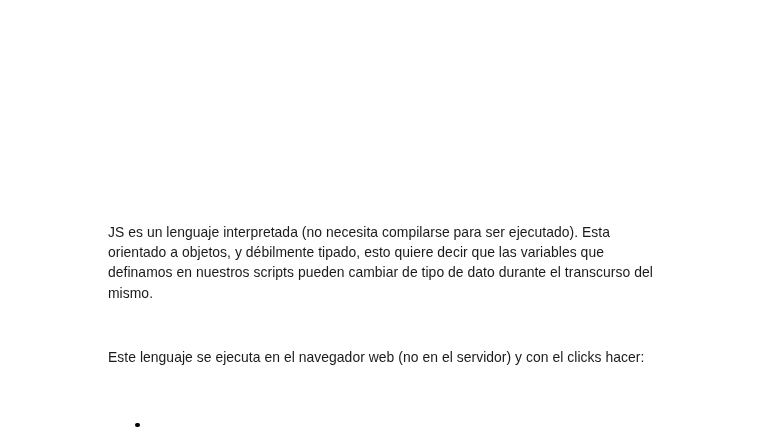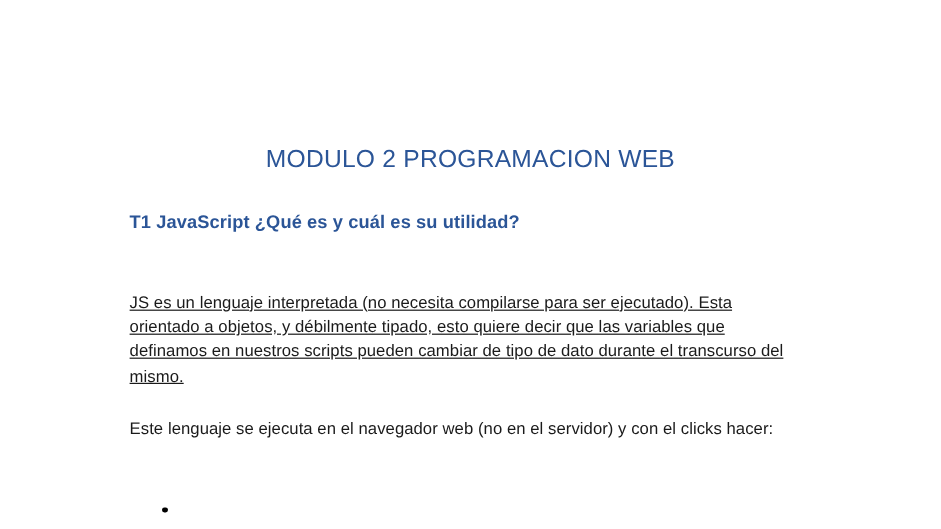--- a/index.html
+++ b/index.html
@@ -53,21 +53,21 @@
     position: absolute;
     left: 108px;
     width: 556px;
     color: #1a1a1a;
     font-size: 13.9px;
     font-weight: 400;
     line-height: 20.2px;
     letter-spacing: 0.05px;
   }
 
-  .para-one { top: 228px; text-decoration: underline; }
+  .para-one { top: 208px; }
   .para-two { top: 333px; }
 
   .bullet-list {
     position: absolute;
     top: 414px;
     left: 108px;
     width: 560px;
     margin: 0;
     padding: 0;
     list-style: none;
@@ -89,23 +89,21 @@
     height: 4.6px;
     background: #000000;
     border-radius: 50%;
   }
 </style>
 </head>
 <body>
 
 <div class="page">
 
-  <h1 class="doc-title">MODULO 2 PROGRAMACION WEB</h1>
 
-  <h2 class="section-heading">T1 JavaScript ¿Qué es y cuál es su utilidad?</h2>
 
   <p class="body-para para-one">JS es un lenguaje interpretada (no necesita compilarse para ser ejecutado). Esta orientado a objetos, y débilmente tipado, esto quiere decir que las variables que definamos en nuestros scripts pueden cambiar de tipo de dato durante el transcurso del mismo.</p>
 
   <p class="body-para para-two">Este lenguaje se ejecuta en el navegador web (no en el servidor) y con el clicks hacer:</p>
 
   <ul class="bullet-list">
     <li class="bullet-item">
       <span class="bullet-marker"></span>
     </li>
   </ul>

